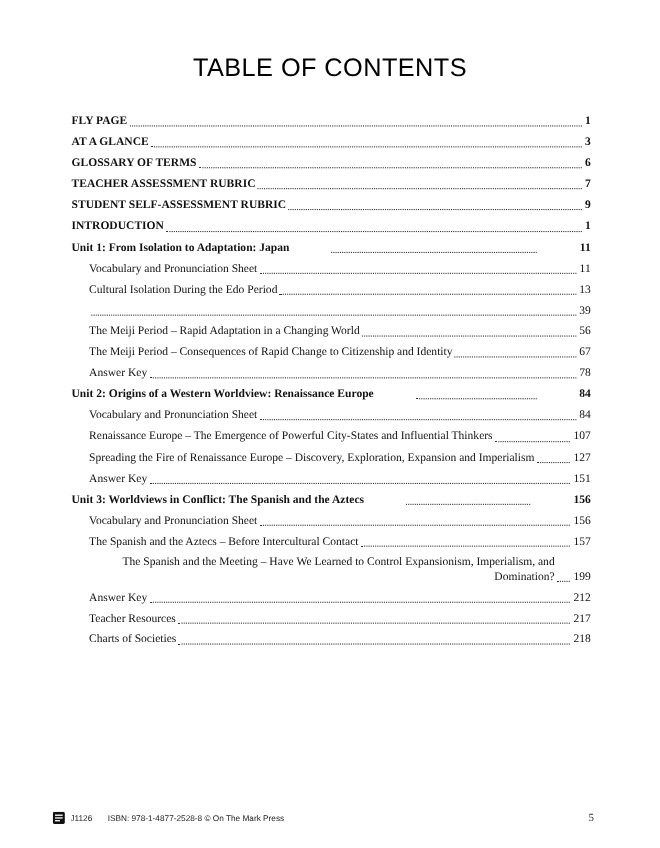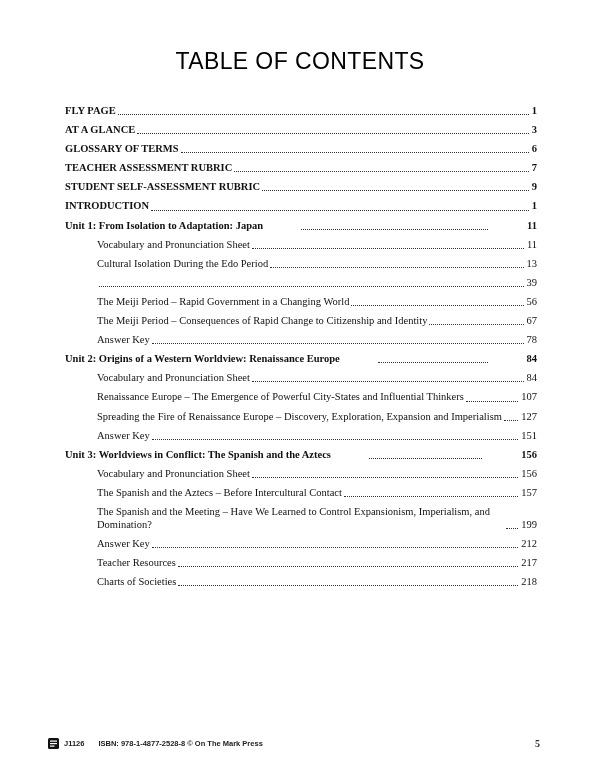--- a/index.html
+++ b/index.html
@@ -28,41 +28,40 @@
     margin-bottom: 6.5px;
     font-size: 10.5px;
     line-height: 1.2;
     color: #111111;
   }
   .toc-row.top .toc-label,
   .toc-row.unit .toc-label,
   .toc-row.top .toc-page,
   .toc-row.unit .toc-page { font-weight: 700; }
   .toc-row.unit { margin-top: 5px; gap: 36px; }
-  .toc-row.sub { margin-left: 32px; }
+  .toc-row.sub { margin-left: 16px; text-align: right; }
   .toc-label { flex: 0 1 auto; }
   .toc-dots {
     flex: 1 1 12px;
     min-width: 12px;
     border-bottom: 1.6px dotted #333333;
     margin: 0 3px 2.5px 2px;
     height: 1px;
   }
   .toc-page { flex: 0 0 auto; white-space: nowrap; }
   .footer {
     position: absolute;
     left: 48px;
     right: 60px;
     bottom: 22px;
     display: flex;
     align-items: center;
     font-family: "Liberation Sans", sans-serif;
     font-size: 7.5px;
     color: #222222;
-    font-weight: bold;
   }
   .footer .logo { width: 11px; height: 11px; margin-right: 5px; flex: 0 0 auto; }
   .footer .code { margin-right: 14px; }
   .footer .pagenum {
     margin-left: auto;
     font-family: "Liberation Serif", serif;
     font-size: 10px;
     color: #333333;
   }
 </style>
@@ -117,21 +116,21 @@
       <div class="toc-row sub">
         <span class="toc-label">Cultural Isolation During the Edo Period</span>
         <span class="toc-dots"></span>
         <span class="toc-page">13</span>
       </div>
       <div class="toc-row sub">
         <span class="toc-dots"></span>
         <span class="toc-page">39</span>
       </div>
       <div class="toc-row sub">
-        <span class="toc-label">The Meiji Period – Rapid Government in a Changing World</span>
+        <span class="toc-label">The Meiji Period – Rapid Adaptation in a Changing World</span>
         <span class="toc-dots"></span>
         <span class="toc-page">56</span>
       </div>
       <div class="toc-row sub">
         <span class="toc-label">The Meiji Period – Consequences of Rapid Change to Citizenship and Identity</span>
         <span class="toc-dots"></span>
         <span class="toc-page">67</span>
       </div>
       <div class="toc-row sub">
         <span class="toc-label">Answer Key</span>

